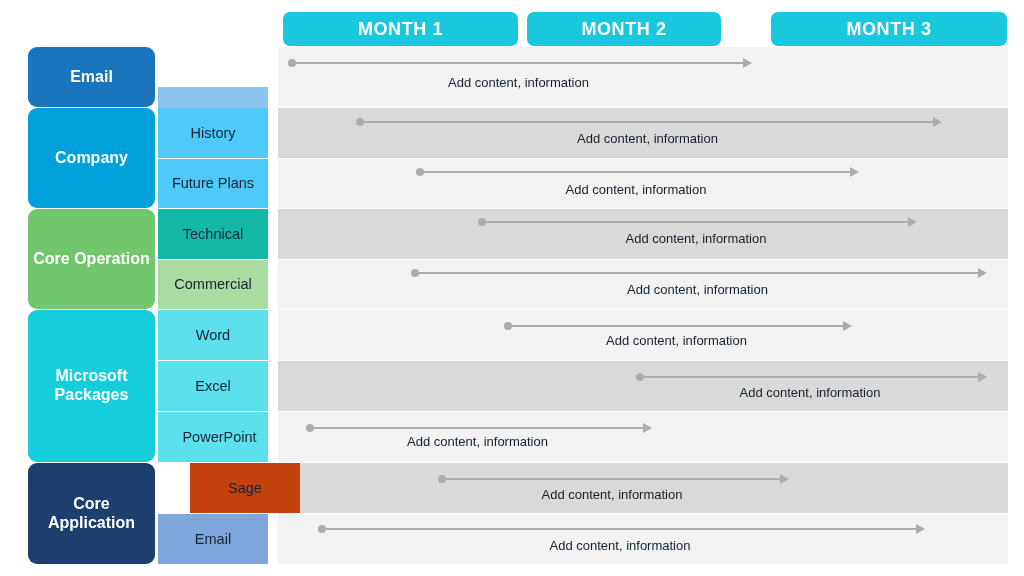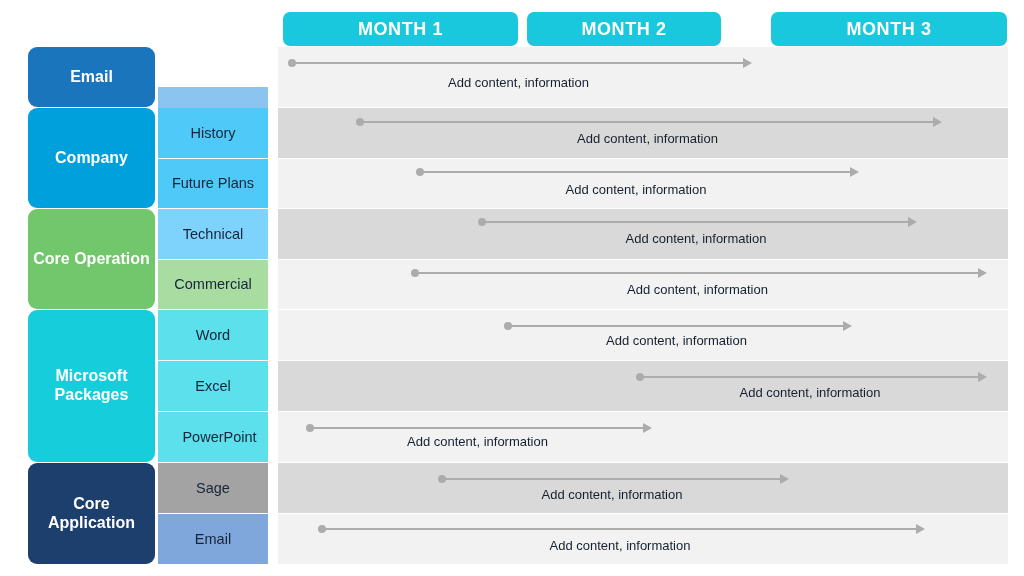--- a/index.html
+++ b/index.html
@@ -167,36 +167,36 @@
   <div id="subs">
       <div class="sub-cell" style="top: 47px; height: 60px; background: rgb(140, 196, 240); margin-top: 40px;">
         <span>Mall Etiquette</span>
       </div>
       <div class="sub-cell" style="top: 108px; height: 50px; background: rgb(79, 201, 248);">
         <span>History</span>
       </div>
       <div class="sub-cell" style="top: 159px; height: 49px; background: rgb(79, 201, 248);">
         <span>Future Plans</span>
       </div>
-      <div class="sub-cell" style="top: 209px; height: 50px; background: #7dd3fc; justify-content: center;">
+      <div class="sub-cell" style="top: 209px; height: 50px; background: #14b8a6; justify-content: center;">
         <span>Technical</span>
       </div>
       <div class="sub-cell" style="top: 260px; height: 49px; background: rgb(168, 220, 160);">
         <span>Commercial</span>
       </div>
       <div class="sub-cell" style="top: 310px; height: 50px; background: rgb(91, 224, 236);">
         <span>Word</span>
       </div>
       <div class="sub-cell" style="top: 361px; height: 50px; background: rgb(91, 224, 236); text-align: right;">
         <span>Excel</span>
       </div>
       <div class="sub-cell" style="top: 412px; height: 50px; background: rgb(91, 224, 236); padding-left: 16px;">
         <span>PowerPoint</span>
       </div>
-      <div class="sub-cell" style="top: 463px; height: 50px; background: #a3a3a3;">
+      <div class="sub-cell" style="top: 463px; height: 50px; background: #c2410c; margin-left: 32px;">
         <span>Sage</span>
       </div>
       <div class="sub-cell" style="top: 514px; height: 50px; background: rgb(127, 167, 220);">
         <span>Email</span>
       </div>
     </div>
 
   <div id="bars">
       <div class="bar" style="left: 292px; width: 453px; top: 62px; background: rgb(172, 172, 172);">
         <span class="dot" style="background: rgb(172, 172, 172);"></span>

